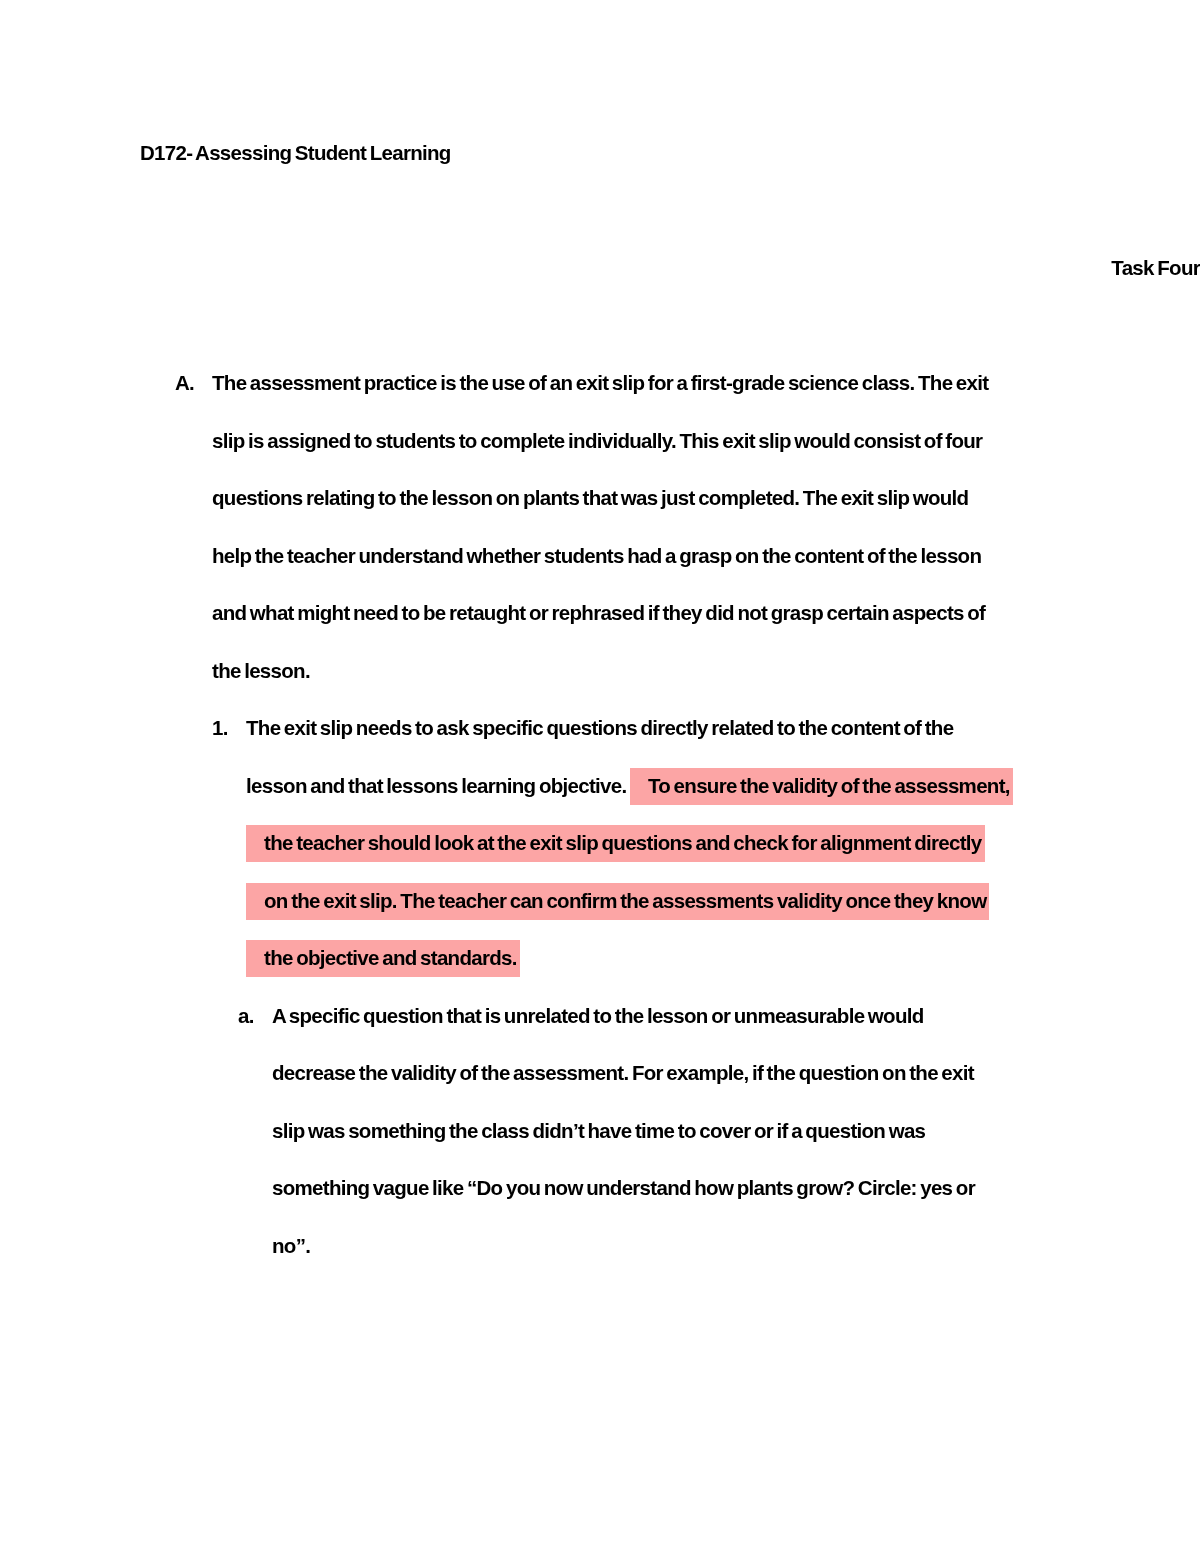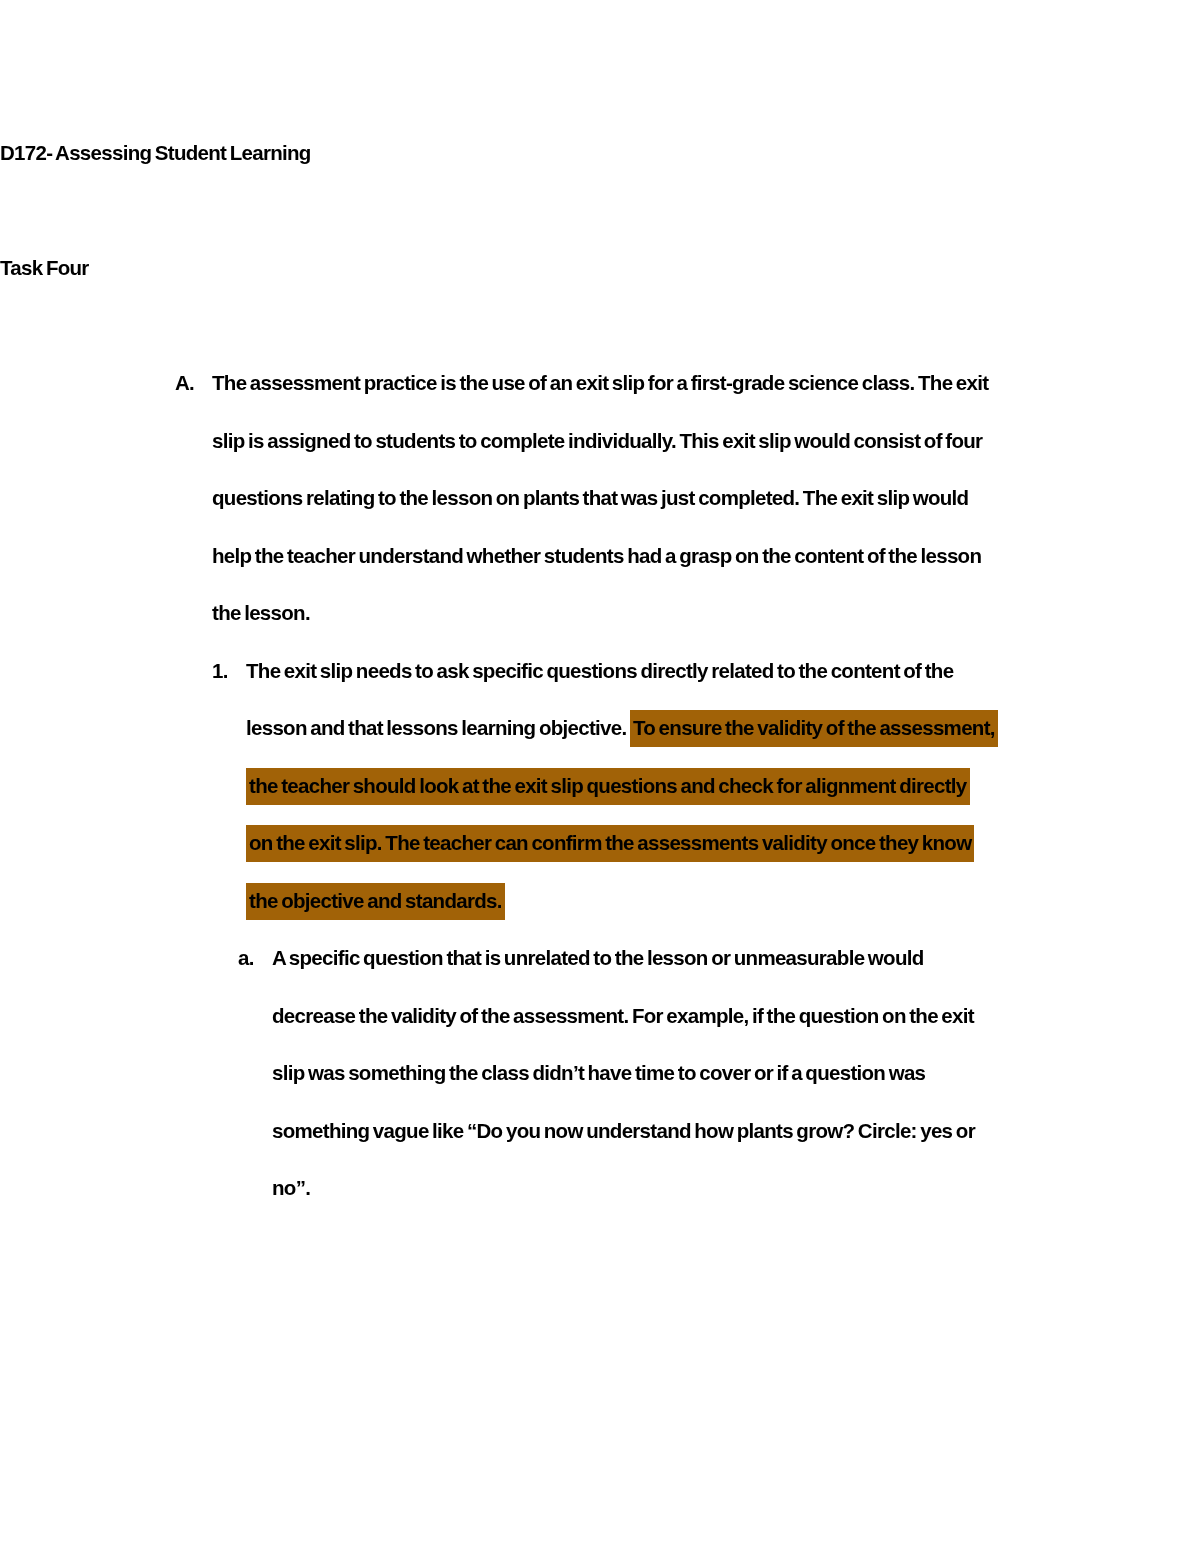--- a/index.html
+++ b/index.html
@@ -21,35 +21,35 @@
     box-sizing: border-box;
     padding-top: 124px;
     overflow: hidden;
   }
   .line {
     height: 57.5px;
     line-height: 57.5px;
     white-space: nowrap;
     position: relative;
   }
-  .header-line { }
-  .title-line  { text-align: left; }
+  .header-line { padding-left: 140px; }
+  .title-line  { text-align: right; }
   .sec-a  { padding-left: 212px; }
   .item-1 { padding-left: 246px; }
   .item-a { padding-left: 272px; }
   .marker {
     position: absolute;
     top: 0;
   }
   .sec-a  .marker { left: 175px; }
   .item-1 .marker { left: 212px; }
   .item-a .marker { left: 238px; }
   .hl {
-    background: #a16207;
-    padding: 6px 3px 8px 3px;
+    background: #fca5a5;
+    padding: 6px 3px 8px 18px;
   }
 </style>
 </head>
 <body>
 
 <div class="doc">
 
   <div class="line header-line">D172- Assessing Student Learning</div>
   <div class="line"></div>
   <div class="line title-line">Task Four</div>
@@ -60,20 +60,23 @@
     <span>The assessment practice is the use of an exit slip for a first-grade science class. The exit</span>
   </div>
   <div class="line sec-a">
     <span>slip is assigned to students to complete individually. This exit slip would consist of four</span>
   </div>
   <div class="line sec-a">
     <span>questions relating to the lesson on plants that was just completed. The exit slip would</span>
   </div>
   <div class="line sec-a">
     <span>help the teacher understand whether students had a grasp on the content of the lesson</span>
+  </div>
+  <div class="line sec-a">
+    <span>and what might need to be retaught or rephrased if they did not grasp certain aspects of</span>
   </div>
   <div class="line sec-a">
     <span>the lesson.</span>
   </div>
 
   <div class="line item-1">
     <span class="marker">1.</span>
     <span>The exit slip needs to ask specific questions directly related to the content of the</span>
   </div>
   <div class="line item-1">

